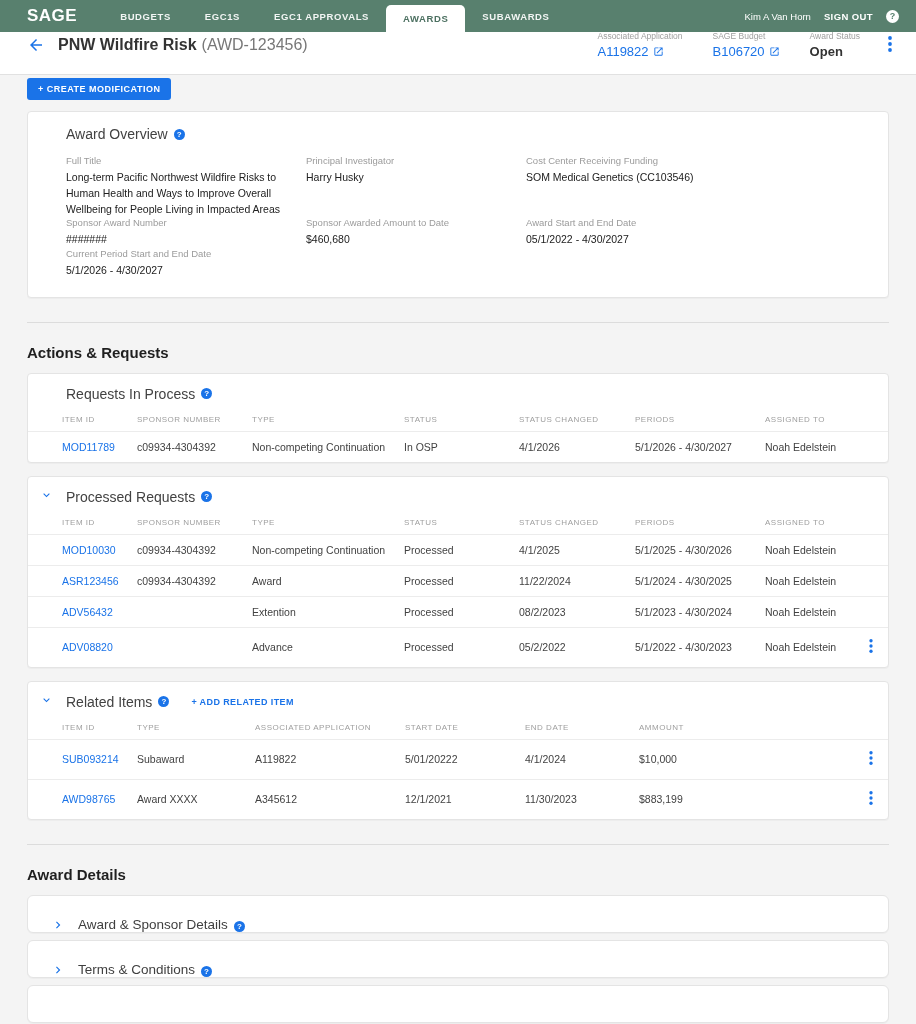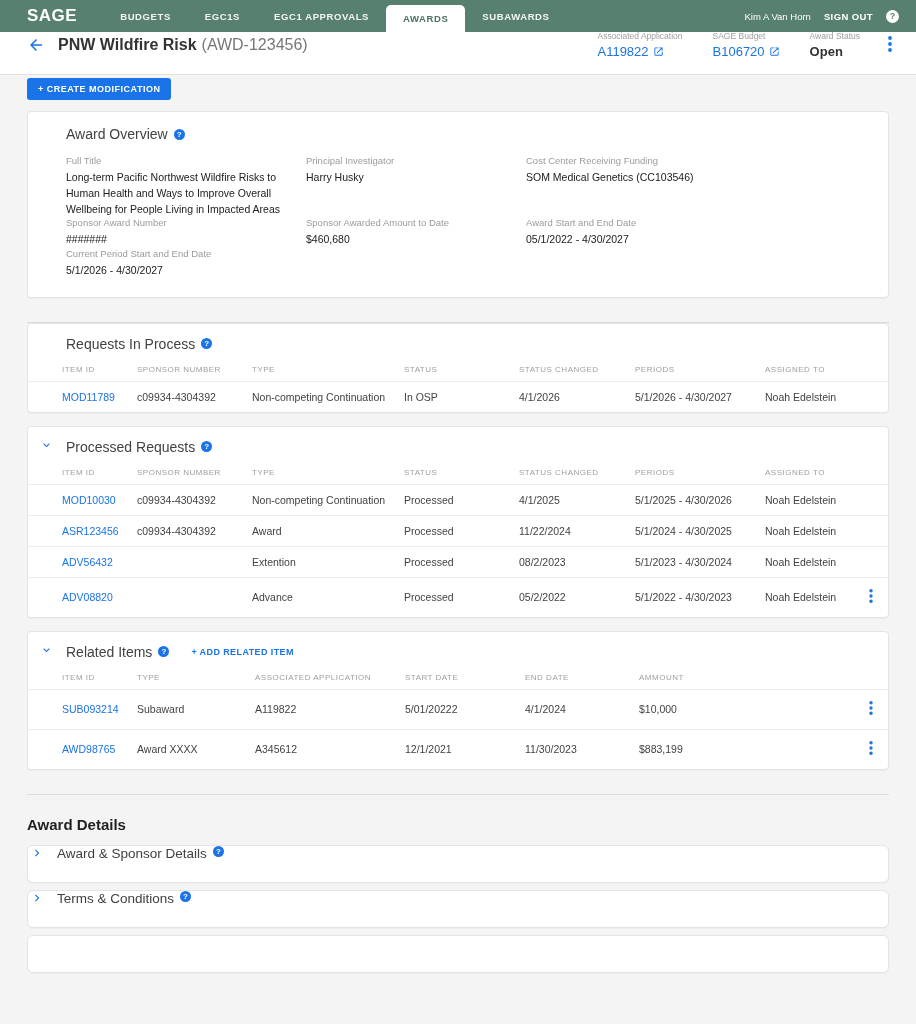--- a/index.html
+++ b/index.html
@@ -54,21 +54,21 @@
   table { width:100%; border-collapse:collapse; table-layout:fixed; }
   th { text-align:left; font-size:8px; font-weight:normal; color:#9e9e9e; letter-spacing:.5px; padding:6px 4px 7px 0; border-bottom:1px solid #ececec; white-space:nowrap; overflow:hidden; }
   td { font-size:10.5px; color:#424242; padding:9px 4px 9px 0; white-space:nowrap; overflow:hidden; }
   tbody tr:not(:first-child) td { border-top:1px solid #ececec; }
   th:first-child, td:first-child { padding-left:34px; }
   .id-link { color:#1a73e8; text-decoration:none; cursor:pointer; }
   .kebab-cell { text-align:right; padding-right:12px; }
   .row-kebab { background:none; border:none; cursor:pointer; padding:2px 3px; }
 
   
-  .accordion { display:flex; align-items:flex-start; height:38px; padding:0 16px 0 2px; margin-bottom:7px; cursor:pointer;border-radius:6px; }
+  .accordion { display:flex; align-items:flex-end; height:38px; padding:0 16px 0 23px; margin-bottom:7px; cursor:pointer;border-radius:6px; }
   .accordion-label { font-size:13.5px; color:#3f3f3f; margin-left:13px; }
   .chev { display:flex; }
 </style>
 </head>
 <body>
 
 
 
 
 <nav class="navbar">
@@ -172,20 +172,21 @@
         <div class="f-value">05/1/2022 - 4/30/2027</div>
       </div>
       <div class="field">
         <div class="f-label">Current Period Start and End Date</div>
         <div class="f-value">5/1/2026 - 4/30/2027</div>
       </div>
     </div>
   </section>
 
   <hr class="section-divider">
+  <h2 class="section-heading">Actions &amp; Requests</h2>
 
   <section class="card table-card">
     <div class="table-card-header">
       <span class="card-title">Requests In Process</span>
       <span class="help-badge">?</span>
     </div>
     <table>
       <colgroup>
           <col style="width:109px">
           <col style="width:115px">

